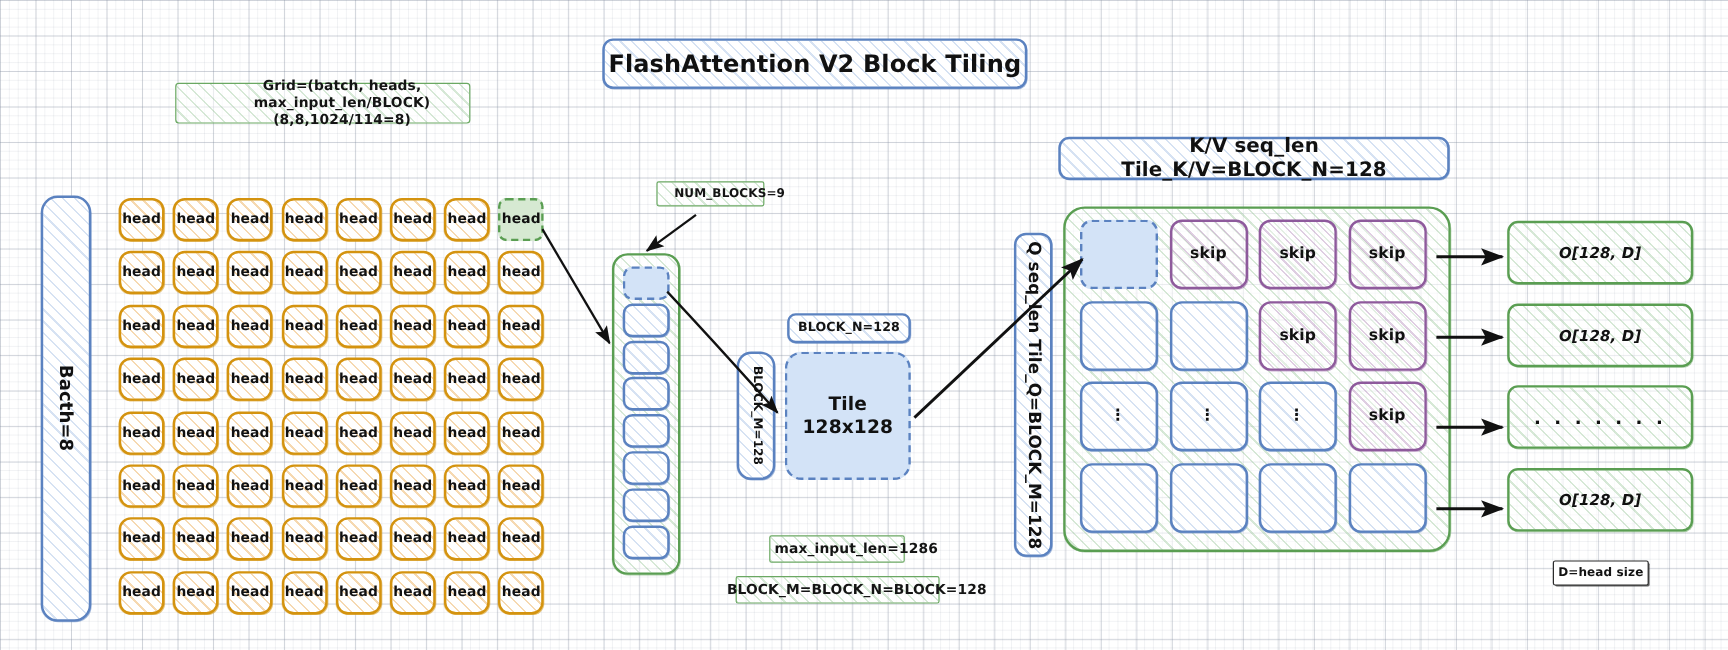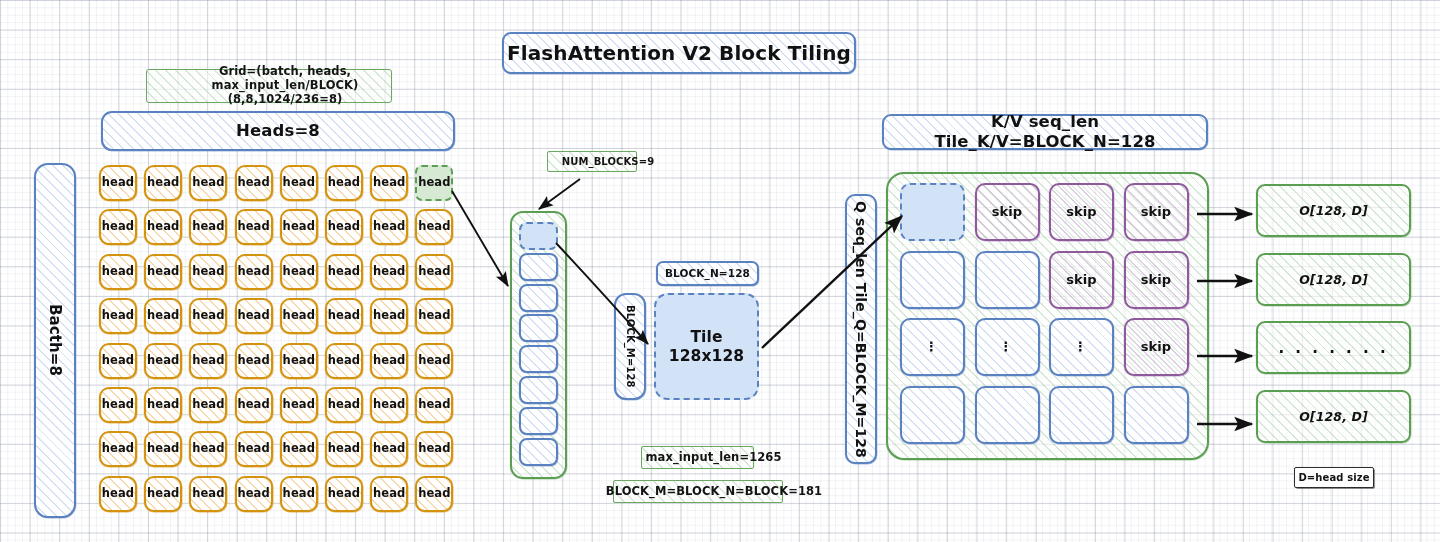--- a/index.html
+++ b/index.html
@@ -85,30 +85,27 @@
 <body>
 
 <div id="stage">
 
   <div class="node ol-blue hatch-blue" style="left:502px;top:32px;width:354px;height:42px;">
     <span class="lbl title-txt">FlashAttention V2 Block Tiling</span>
   </div>
 
   <div class="node ol-green-thin hatch-green" style="left:146px;top:69px;width:246px;height:34px;flex-direction:column;">
     <span class="lbl note-txt">Grid=(batch, heads, max_input_len/BLOCK)</span>
-    <span class="lbl note-txt">(8,8,1024/236=8)</span>
+    <span class="lbl note-txt">(8,8,1024/114=8)</span>
   </div>
 
   <div class="node ol-blue hatch-blue" style="left:34px;top:163px;width:42px;height:355px;border-radius:14px;">
     <span class="lbl batch-txt vert">Bacth=8</span>
   </div>
 
-  <div class="node ol-blue hatch-blue" style="left:101px;top:111px;width:354px;height:40px;border-radius:11px;">
-    <span class="lbl hdr-txt">Heads=8</span>
-  </div>
 
   <div id="heads-grid" style="position:absolute;left:97px;top:165px;width:360px;height:355px;">
       <div class="node ol-orange hatch-orange" style="left: 2px; top: 0px; width: 38px; height: 36px;">
         <span class="lbl head-txt">head</span>
       </div>
       <div class="node ol-orange hatch-orange" style="left: 47.2px; top: 0px; width: 38px; height: 36px;">
         <span class="lbl head-txt">head</span>
       </div>
       <div class="node ol-orange hatch-orange" style="left: 92.4px; top: 0px; width: 38px; height: 36px;">
         <span class="lbl head-txt">head</span>
@@ -320,24 +317,24 @@
 
   <div class="node ol-blue hatch-blue" style="left:614px;top:293px;width:32px;height:107px;border-radius:12px;">
     <span class="lbl vlbl-sm vert">BLOCK_M=128</span>
   </div>
 
   <div class="node ol-dash-blue fill-lightblue" style="left:654px;top:293px;width:105px;height:107px;border-radius:14px;">
     <span class="lbl tile-txt">Tile 128x128</span>
   </div>
 
   <div class="node ol-green-thin hatch-green" style="left:641px;top:446px;width:113px;height:23px;border-radius:2px;">
-    <span class="lbl note-txt">max_input_len=1265</span>
+    <span class="lbl note-txt">max_input_len=1286</span>
   </div>
   <div class="node ol-green-thin hatch-green" style="left:613px;top:480px;width:170px;height:23px;border-radius:2px;">
-    <span class="lbl note-txt">BLOCK_M=BLOCK_N=BLOCK=181</span>
+    <span class="lbl note-txt">BLOCK_M=BLOCK_N=BLOCK=128</span>
   </div>
 
   <div class="node ol-blue hatch-blue" style="left:845px;top:194px;width:32px;height:270px;border-radius:10px;">
     <span class="lbl vlbl-txt vert">Q seq_len Tile_Q=BLOCK_M=128</span>
   </div>
 
   <div class="node ol-blue hatch-blue" style="left:882px;top:114px;width:326px;height:36px;border-radius:9px;">
     <span class="lbl hdr-txt">K/V seq_len Tile_K/V=BLOCK_N=128</span>
   </div>
 

